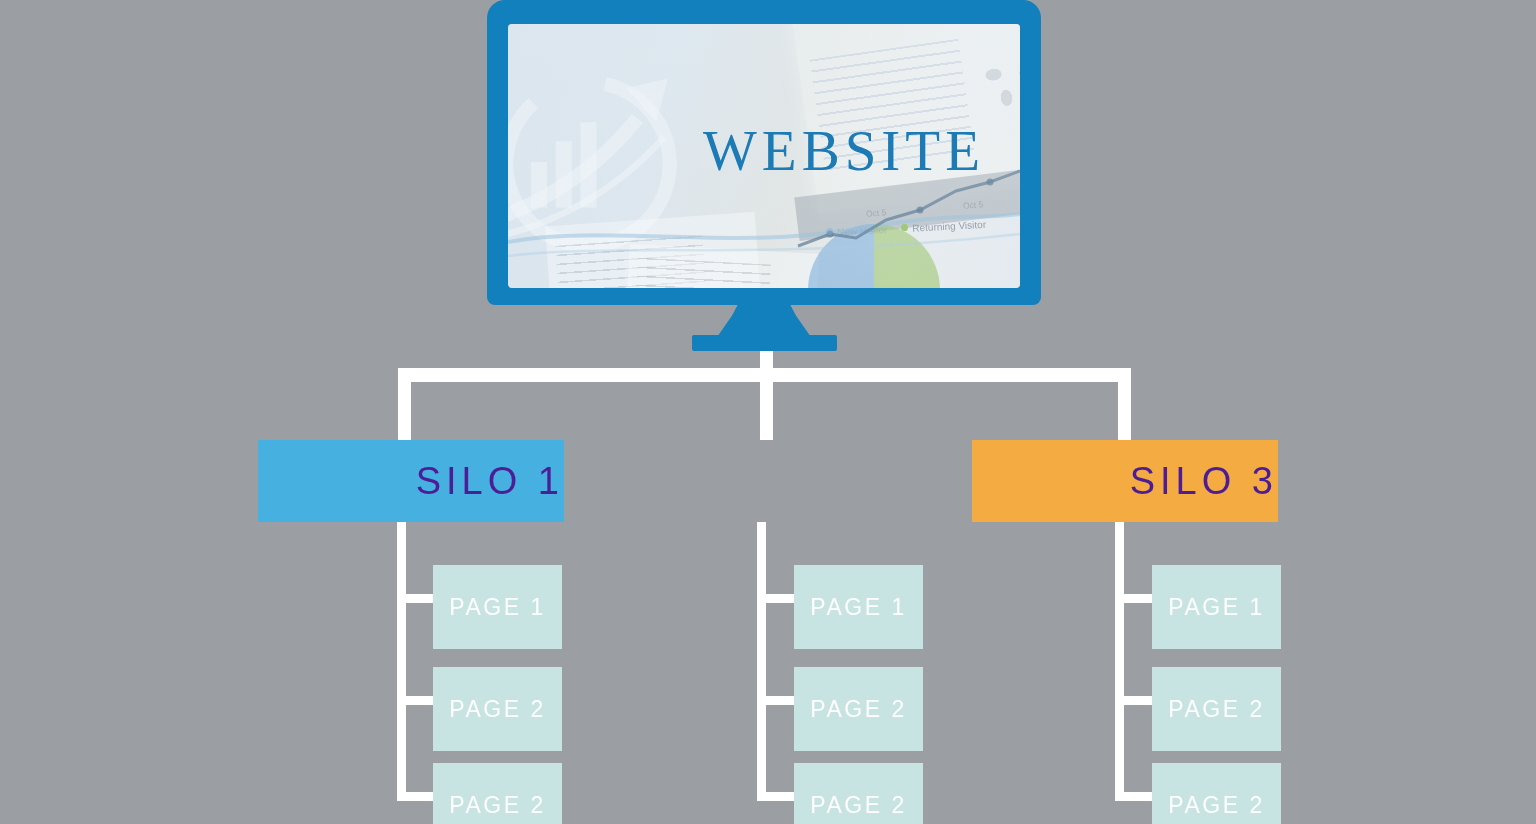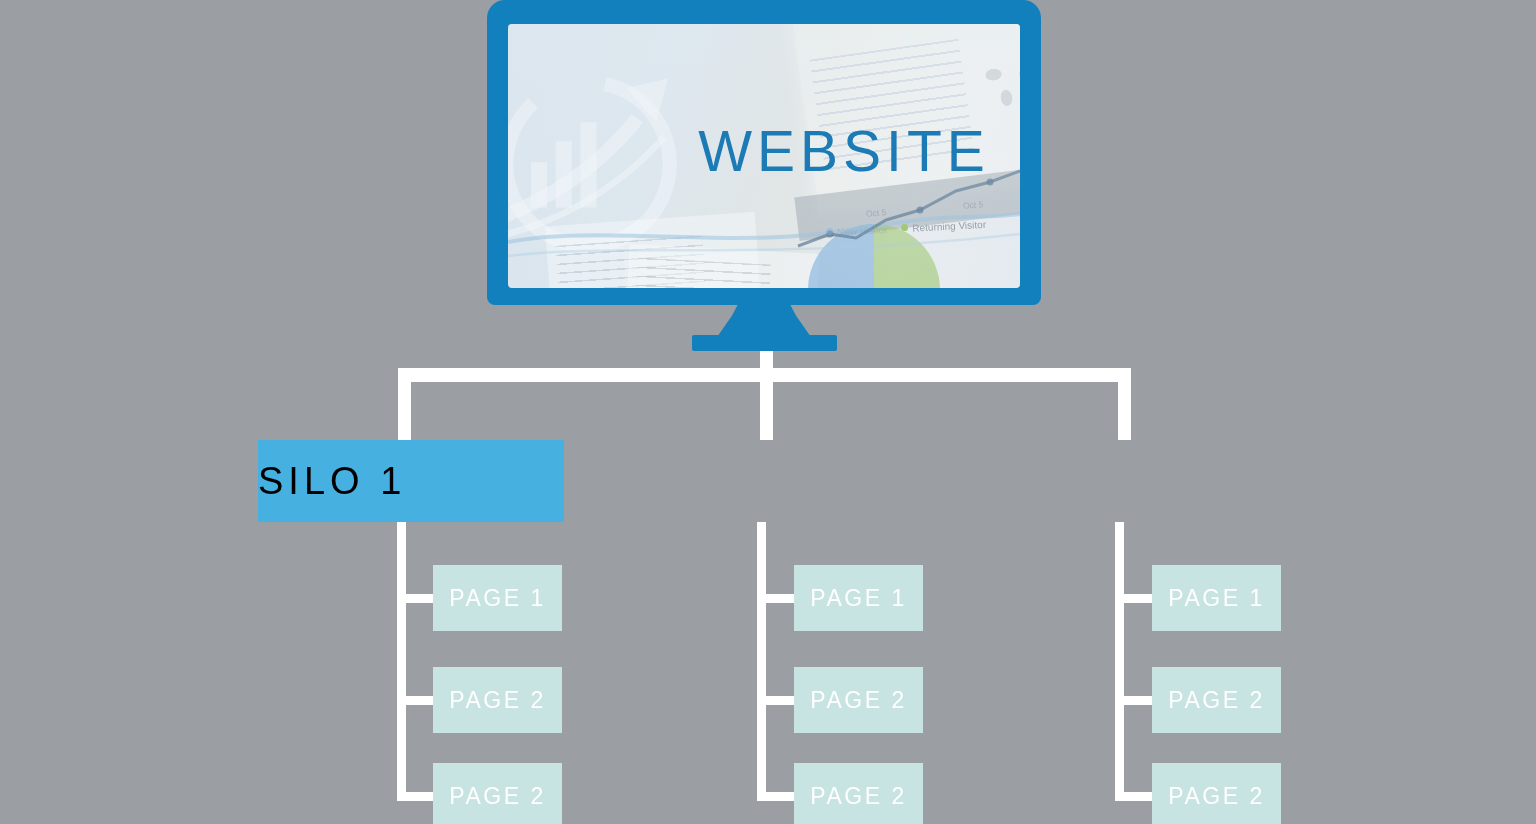--- a/index.html
+++ b/index.html
@@ -37,36 +37,36 @@
           background-image:repeating-linear-gradient(180deg,rgba(130,140,150,0.35) 0 1.5px,transparent 1.5px 9px);
           background-size:70% 60%;background-repeat:no-repeat;background-position:15% 55%;}
   .pie{position:absolute;left:300px;top:200px;width:132px;height:132px;border-radius:50%;z-index:1;
           opacity:.6;background:conic-gradient(from 180deg,#5b9bd5 0 50%,#88bb44 50% 100%);}
   .legend{position:absolute;left:318px;top:199px;z-index:2;display:flex;gap:14px;align-items:center;
           font-size:10px;color:#79828b;transform:rotate(-3deg);}
   .legend .dot{display:inline-block;width:7px;height:7px;border-radius:50%;margin-right:4px;vertical-align:1px;}
   .legend .faint{opacity:.45;}
   .oct{position:absolute;z-index:2;font-size:8.5px;color:#8a9199;transform:rotate(-4deg);}
   .website-title{position:absolute;left:160px;top:94px;width:352px;z-index:4;text-align:center;
-          color:#1c7ab5;font-size:57px;letter-spacing:5px;font-weight:400;}
+          color:#1c7ab5;font-size:57px;letter-spacing:5px;font-weight:400;font-family:Liberation Serif, serif;}
 
   .stand-neck{position:absolute;left:709px;top:303px;width:110px;height:33px;background:#1180bc;
           clip-path:polygon(27% 0,73% 0,79% 38%,92% 100%,8% 100%,21% 38%);}
   .stand-base{position:absolute;left:692px;top:335px;width:145px;height:16px;background:#1180bc;
           border-radius:2px;}
 
   
   .silo{position:absolute;top:440px;width:306px;height:82px;display:flex;align-items:center;
-        justify-content:flex-start;color:#000000;font-size:38px;letter-spacing:5px;}
+        justify-content:flex-end;color:#4c1d95;font-size:38px;letter-spacing:5px;}
   .silo.s1{left:258px;background:#46b0e0;}
   .silo.s2{left:614px;background:#e8732a;}
   .silo.s3{left:972px;background:#f4ab42;}
 
   
-  .page{position:absolute;width:129px;height:66px;background:#c8e4e2;display:flex;
+  .page{position:absolute;width:129px;height:84px;background:#c8e4e2;display:flex;
         align-items:center;justify-content:center;color:#ffffff;font-size:23px;letter-spacing:2.5px;}
   .c1{left:433px;} .c2{left:794px;} .c3{left:1152px;}
   .r1{top:565px;} .r2{top:667px;} .r3{top:763px;}
 </style>
 </head>
 <body>
 
 <div class="stage">
 
   <div class="line" style="left:760px;top:348px;width:13px;height:92px;"></div>
@@ -137,20 +137,23 @@
 
       <div class="website-title">WEBSITE</div>
     </div>
   </div>
   <div class="stand-neck"></div>
   <div class="stand-base"></div>
 
   <div class="silo s1">
     <span>SILO 1</span>
   </div>
+  <div class="silo s3">
+    <span>SILO 3</span>
+  </div>
 
   <div class="page c1 r1">
     <span>PAGE 1</span>
   </div>
   <div class="page c1 r2">
     <span>PAGE 2</span>
   </div>
   <div class="page c1 r3">
     <span>PAGE 2</span>
   </div>

